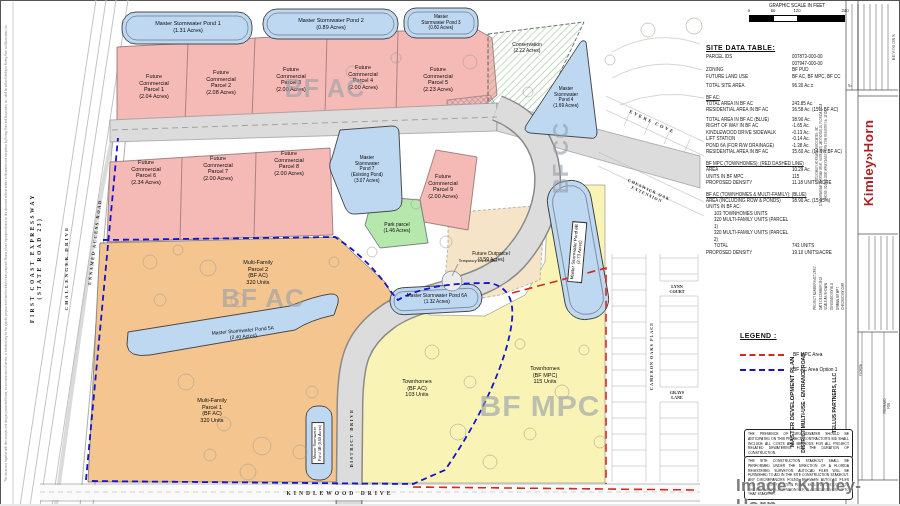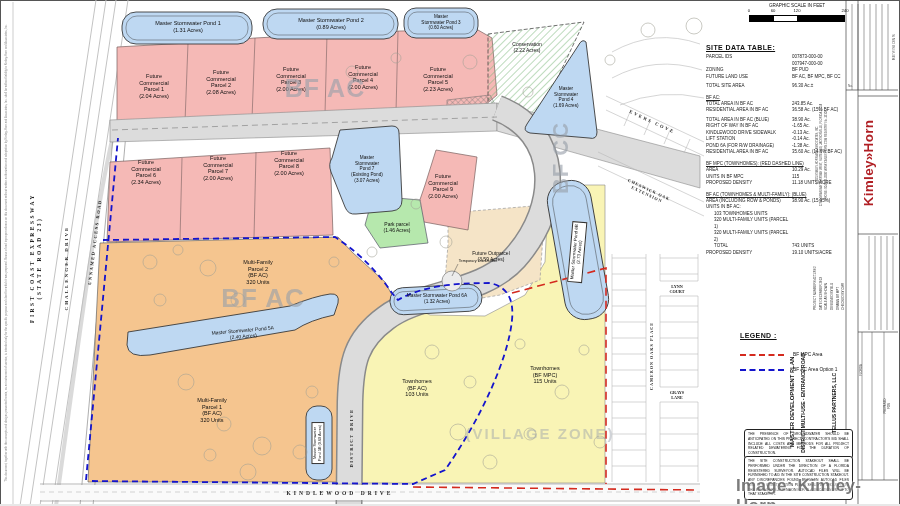--- a/index.html
+++ b/index.html
@@ -291,21 +291,21 @@
 <div class="lbl" style="left:437px;top:299px;font-size:4.8px;">Master Stormwater Pond 6A
 (1.32 Acres)</div>
 <div class="lbl rm85 boxed" style="left:577px;top:252px;font-size:4.4px;">Master Stormwater Pond 6B
 (2.73 Acres)</div>
 <div class="lbl" style="left:417px;top:388px;">Townhomes
 (BF AC)
 103 Units</div>
 <div class="lbl" style="left:545px;top:375px;">Townhomes
 (BF MPC)
 115 Units</div>
-<div class="lbl zone" style="left:540px;top:433px;font-size:15px;opacity:.45;letter-spacing:2px;">(VILLAGE ZONE)</div>
+<div class="lbl zone" style="left:540px;top:406px;font-size:30px;">BF MPC</div>
 <div class="lbl zone rm90" style="left:561px;top:158px;font-size:22px;">BF CC</div>
 
 <div class="lbl serif rm90" style="left:36px;top:258px;font-size:5.5px;letter-spacing:2.5px;">FIRST COAST EXPRESSWAY
 (STATE ROAD 23)</div>
 <div class="lbl serif rm90" style="left:67px;top:268px;font-size:5px;letter-spacing:2px;">CHALLENGER DRIVE</div>
 <div class="lbl serif rm83" style="left:95px;top:242px;font-size:4.6px;letter-spacing:1.5px;">UNNAMED ACCESS ROAD</div>
 <div class="lbl serif" style="left:340px;top:493px;font-size:5.5px;letter-spacing:3px;">KINDLEWOOD DRIVE</div>
 <div class="lbl serif rm90" style="left:352px;top:438px;font-size:4.6px;letter-spacing:1.5px;">DISTRICT DRIVE</div>
 <div class="lbl serif rp25" style="left:652px;top:122px;font-size:4.6px;letter-spacing:2px;">EVERS COVE</div>
 <div class="lbl serif rp25" style="left:648px;top:192px;font-size:4.2px;letter-spacing:1px;">CHESWICK OAK

